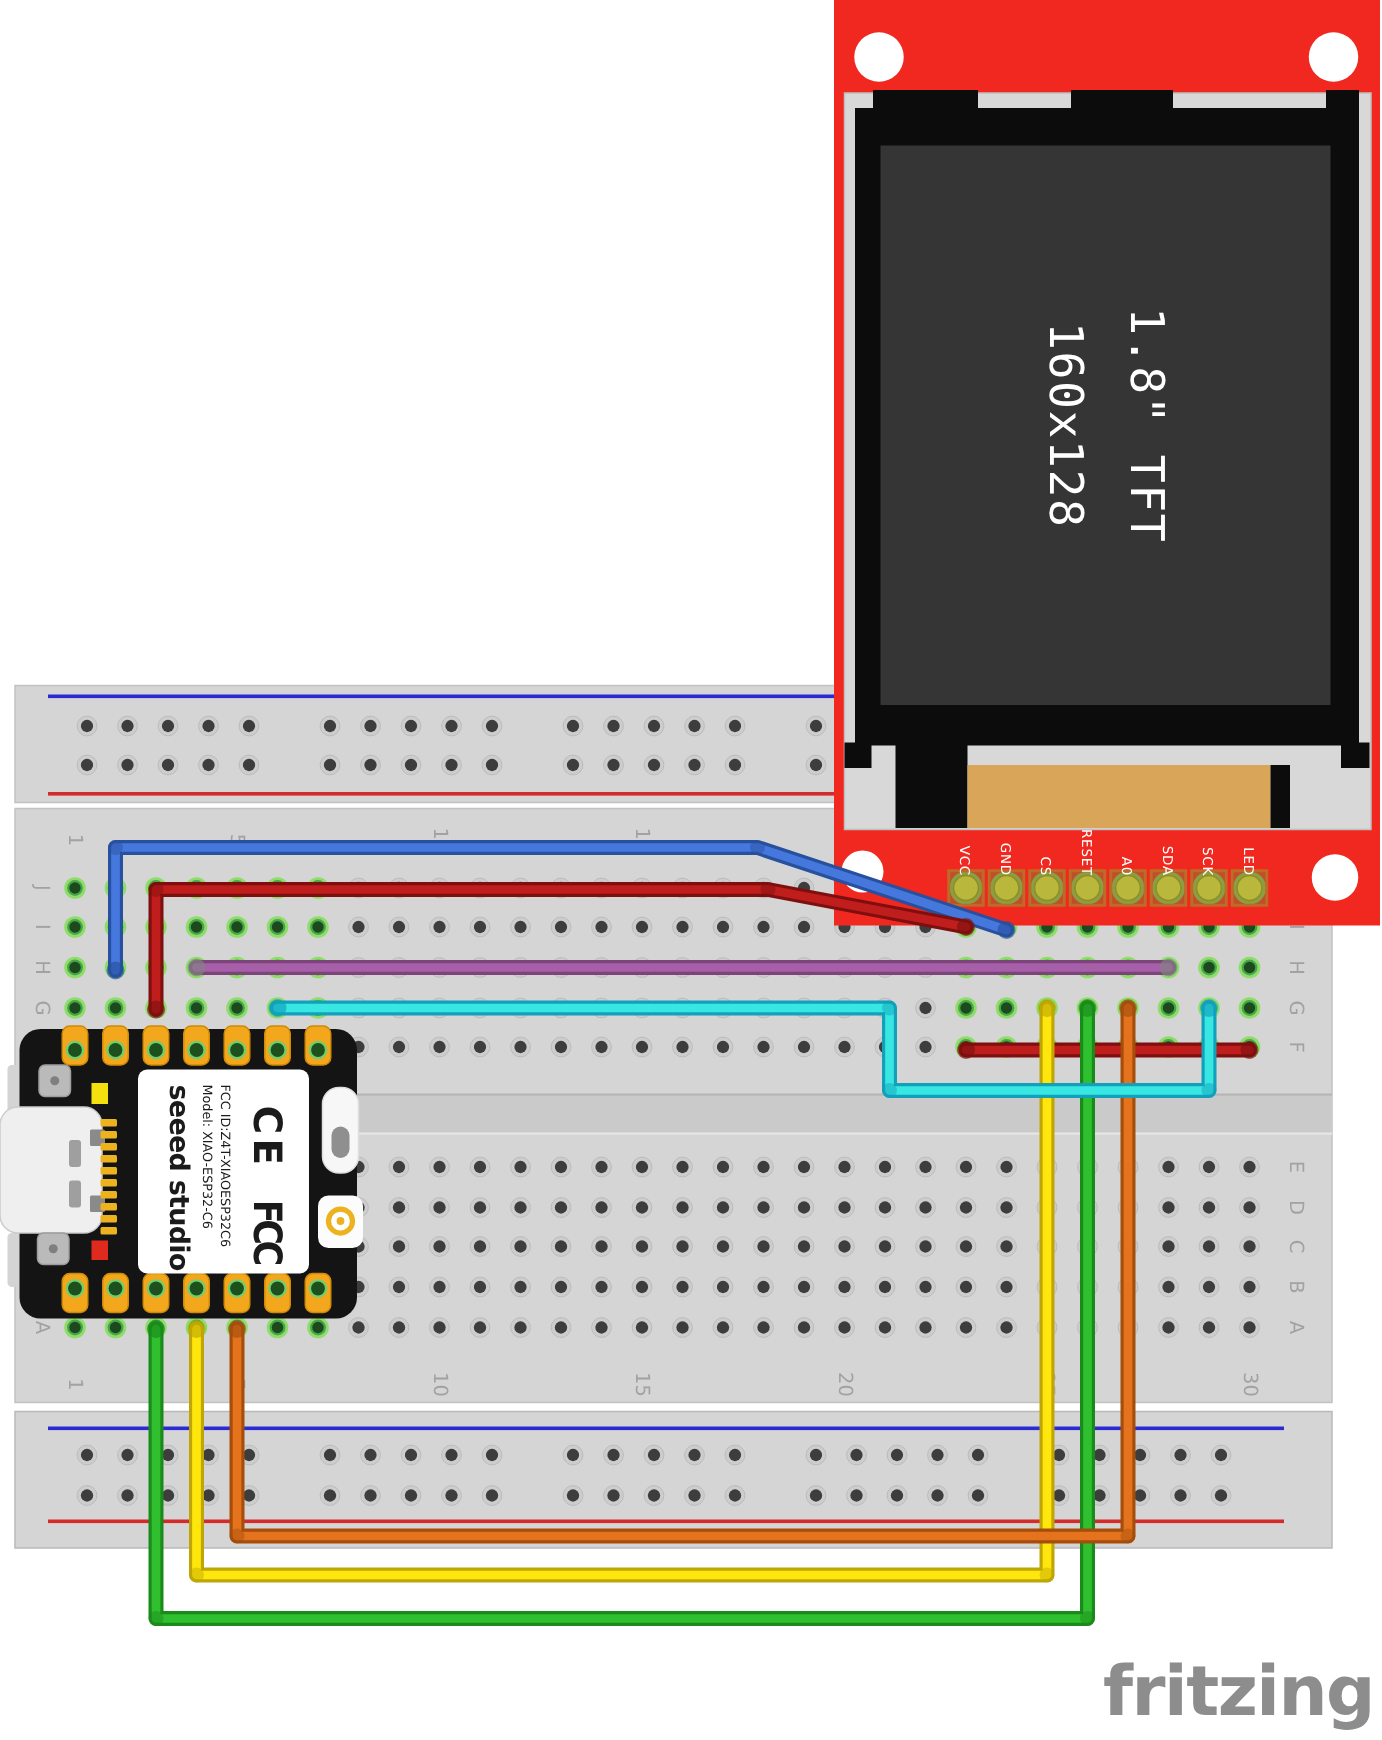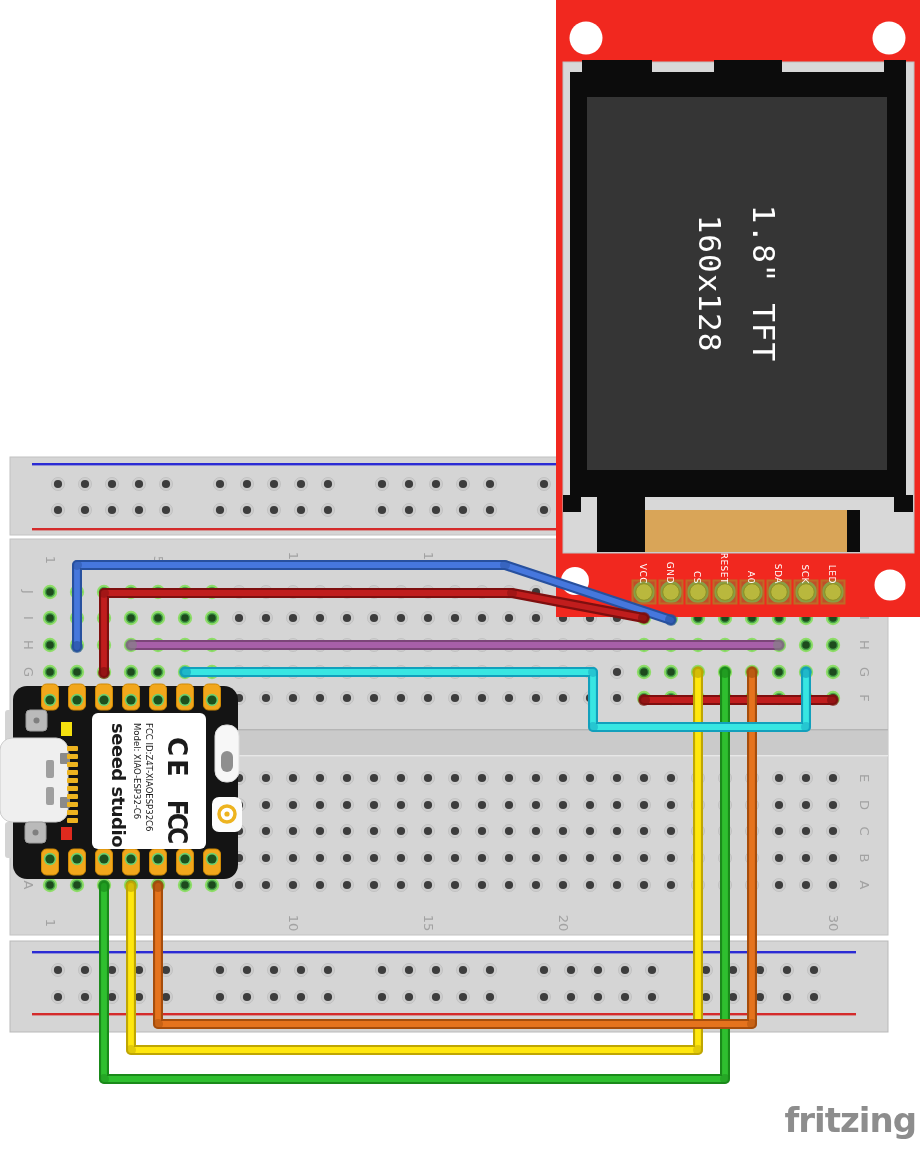--- a/index.html
+++ b/index.html
@@ -20,21 +20,21 @@
      background:#ffffff;border-radius:6px;color:#1b1b1b;box-sizing:border-box;
      padding:10px 0 0 10px;display:flex;flex-direction:column;}
   .logo-row{display:flex;gap:20px;padding-left:14px;align-items:flex-end;height:34px;}
   .ce-mark{font-size:26px;font-weight:bold;letter-spacing:3px;}
   .fcc-mark{font-size:26px;font-weight:bold;letter-spacing:-3px;font-stretch:condensed;}
   .fcc-line{font-size:8.5px;margin-top:8px;white-space:nowrap;}
   .model-line{font-size:8.5px;margin-top:2px;white-space:nowrap;}
   .brand{font-size:18px;font-weight:bold;letter-spacing:-0.5px;margin-top:3px;white-space:nowrap;}
   
   #watermark{left:560px;top:1100px;width:356px;text-align:right;color:#8d8d8d;
-     font-size:34px;font-weight:bold;letter-spacing:-1px;}
+     font-size:46px;font-weight:bold;letter-spacing:-1px;}
 </style>
 </head>
 <body>
 
 <div id="stage">
   <svg id="scene" width="921" height="1160" viewBox="0 0 921 1160">
       <g>
         <rect x="10" y="457" width="878" height="78" fill="#d5d5d5" stroke="#c2c2c2"></rect>
         <rect x="10" y="539" width="878" height="396" fill="#d5d5d5" stroke="#c2c2c2"></rect>
         <rect x="10" y="941" width="878" height="91" fill="#d5d5d5" stroke="#b9b9b9"></rect>

